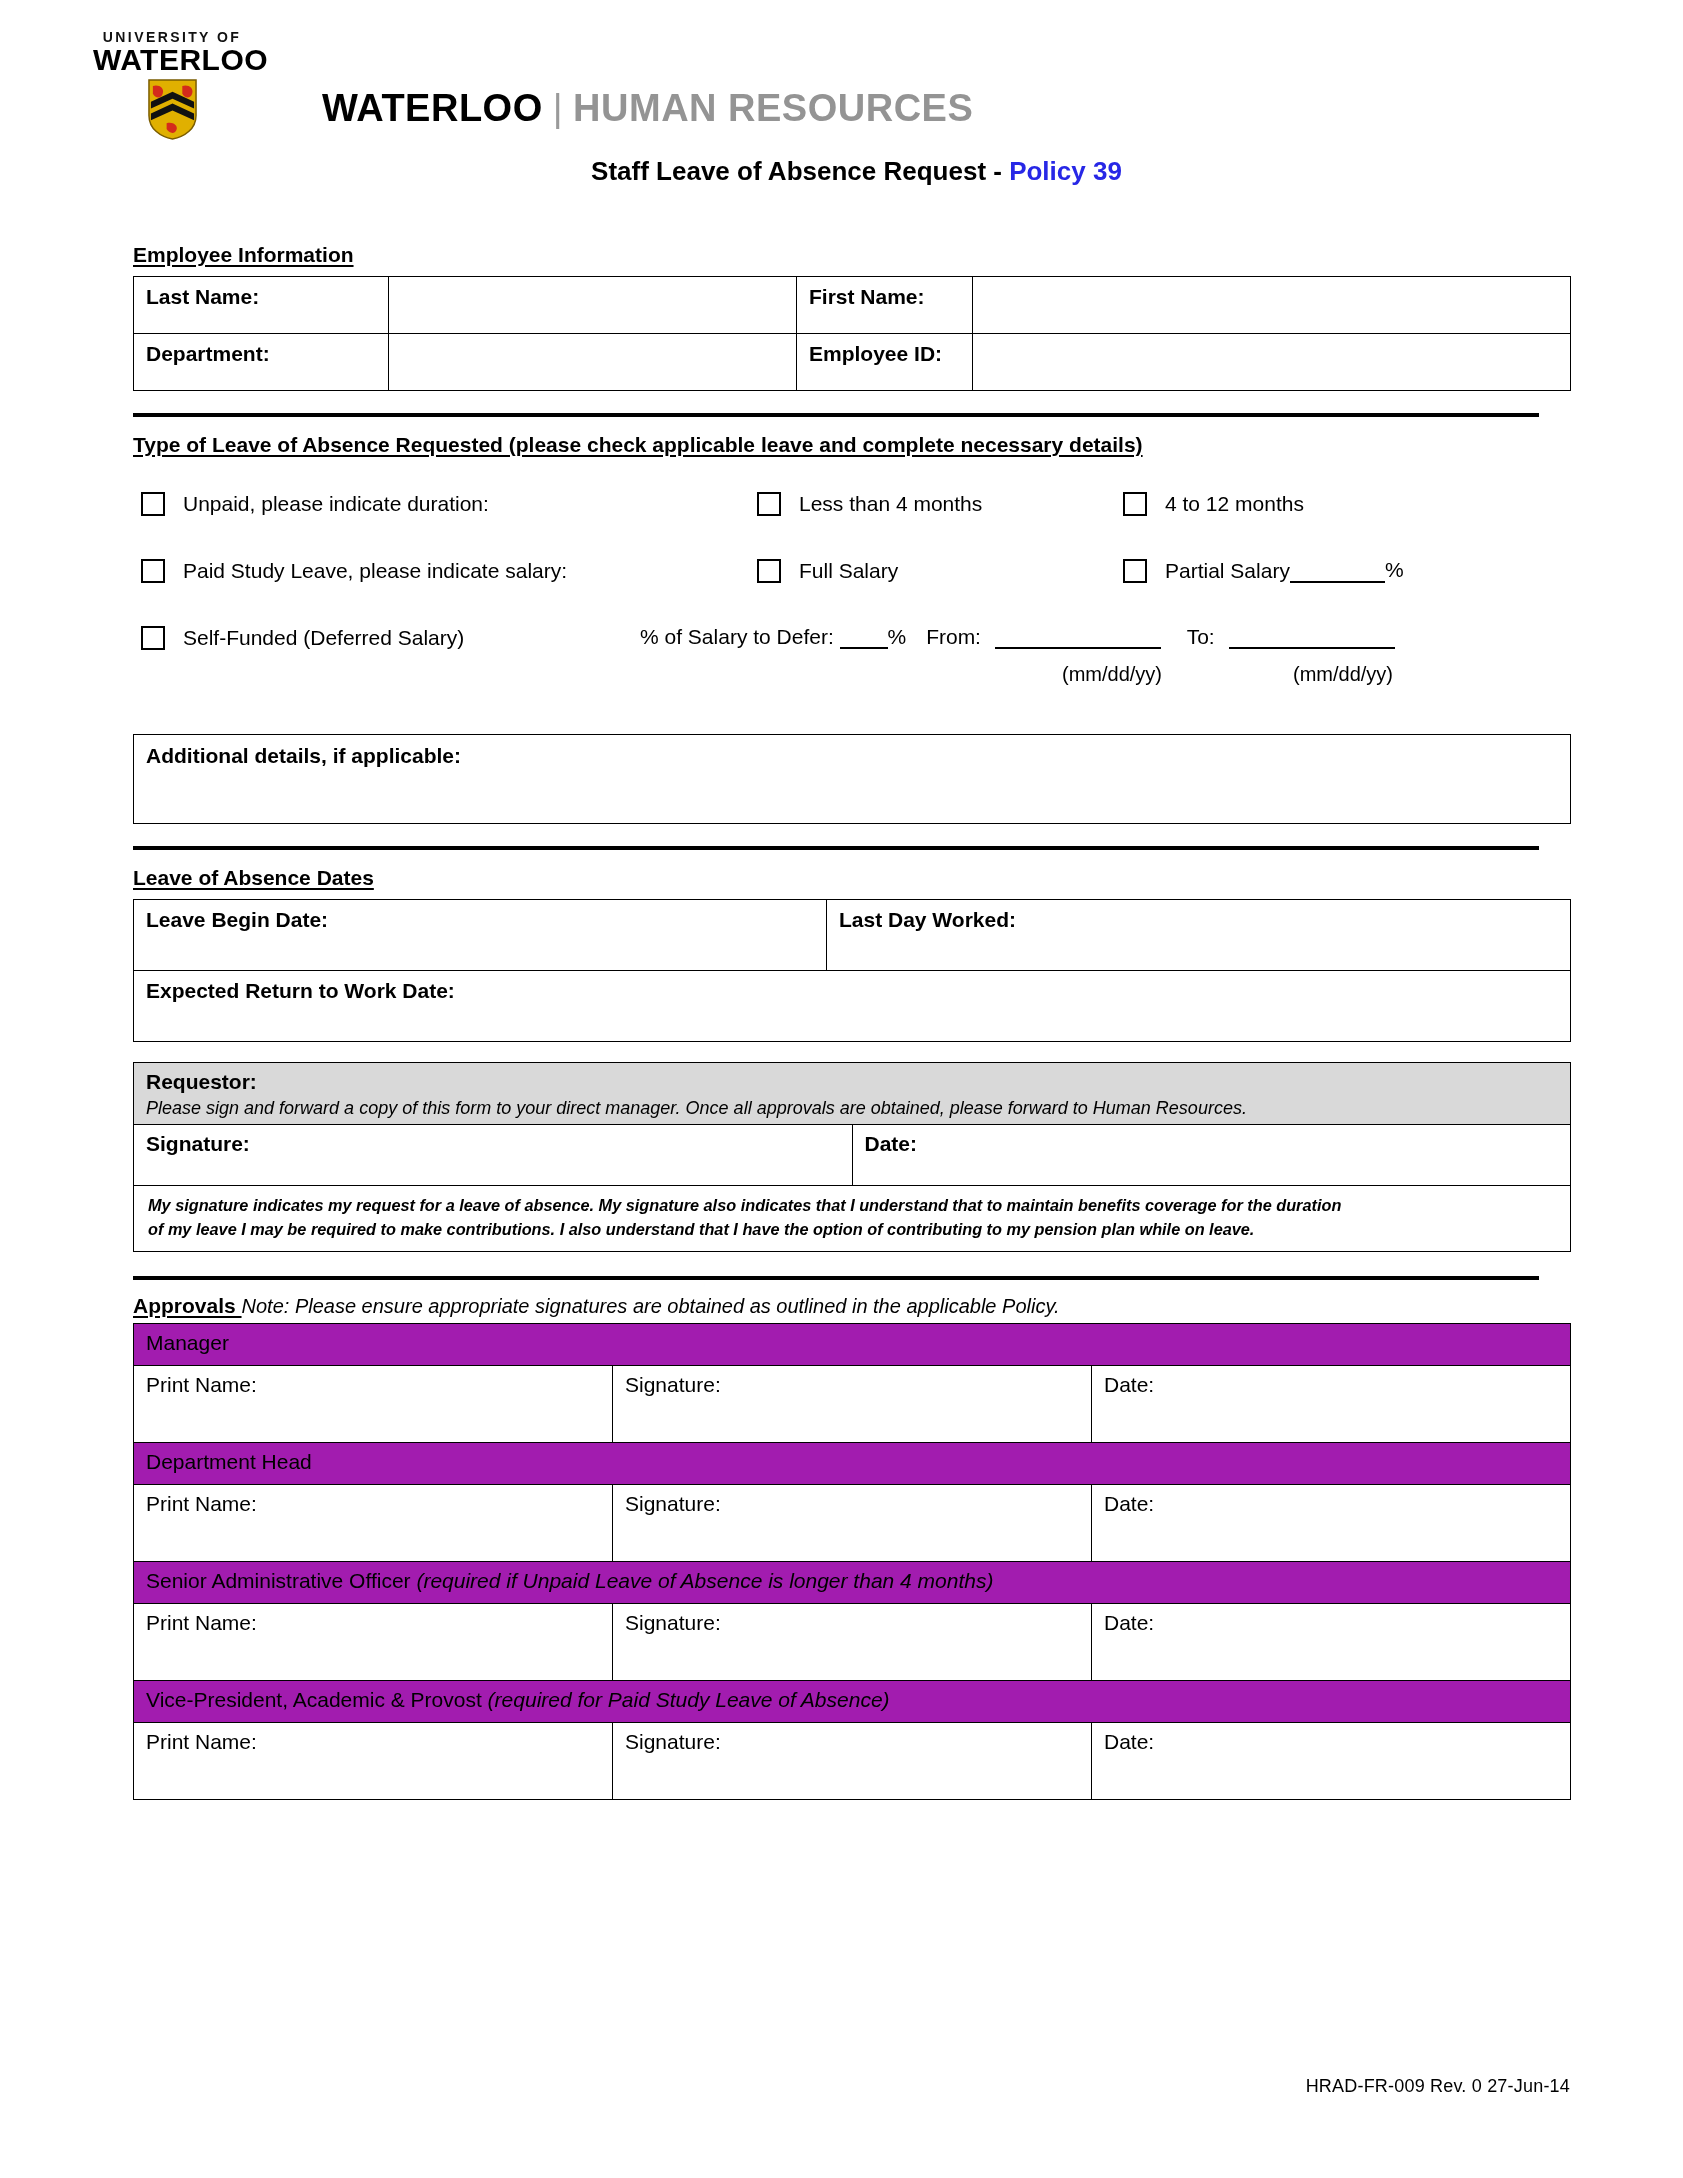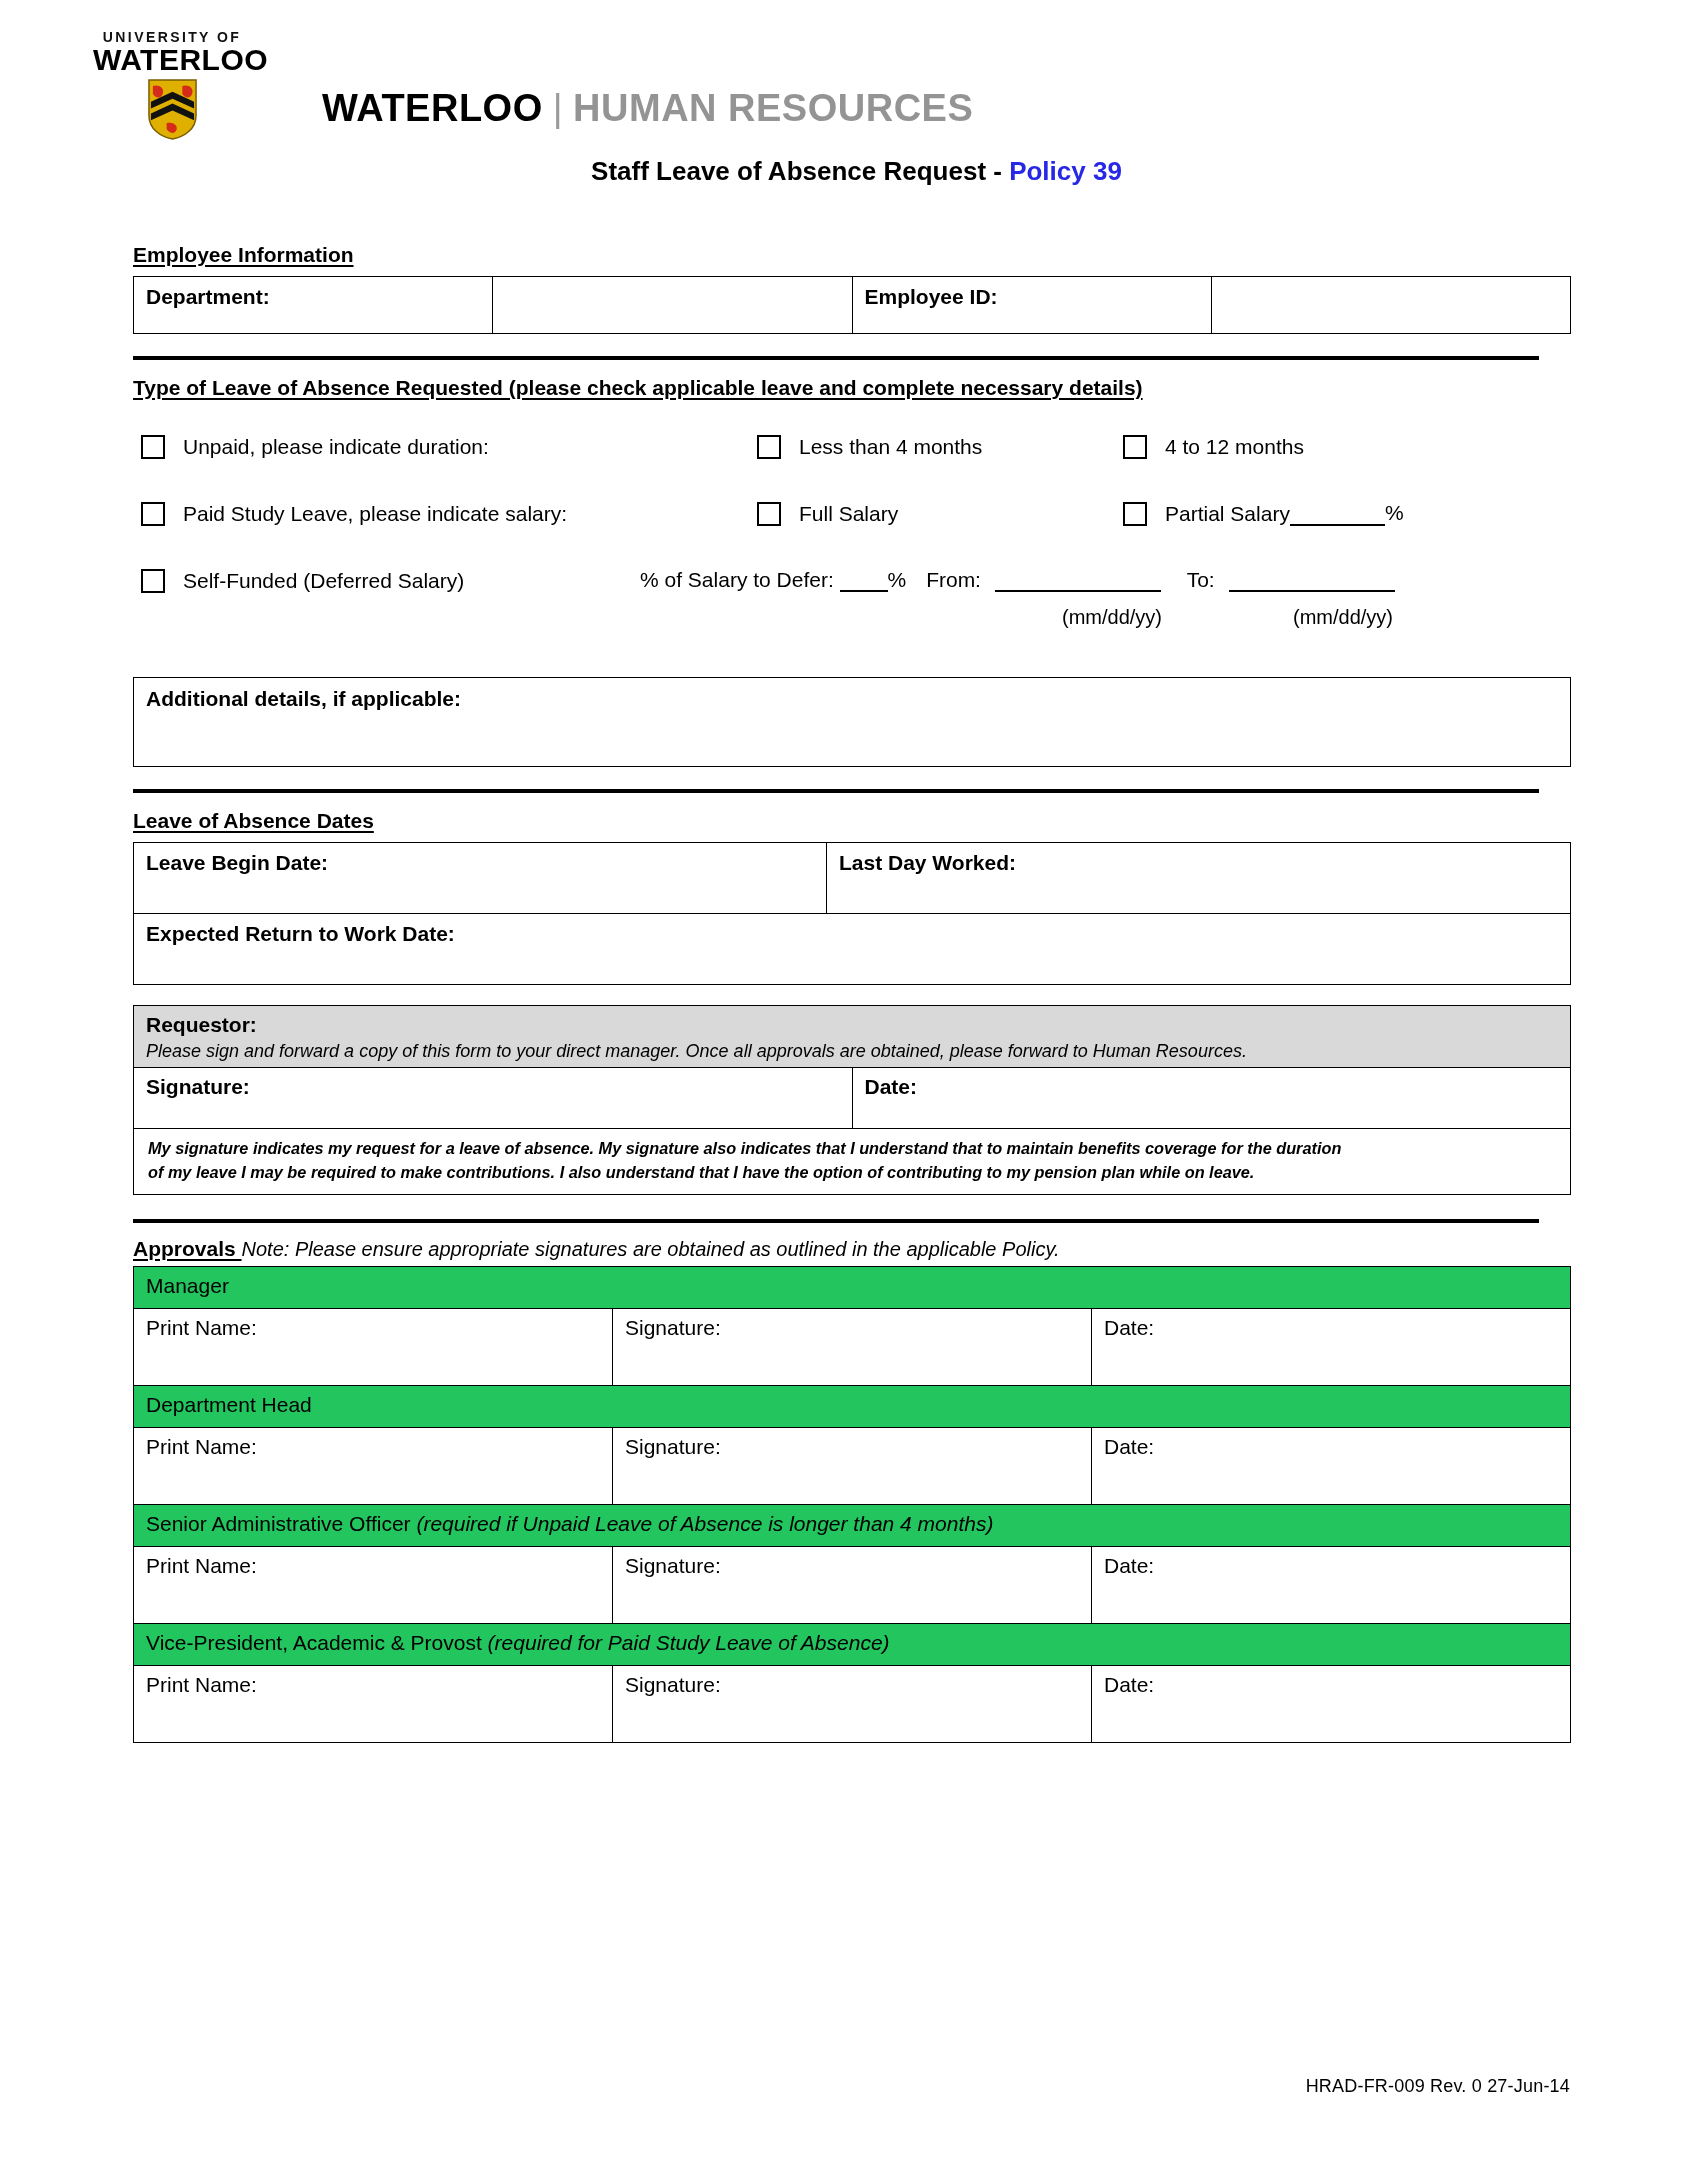--- a/index.html
+++ b/index.html
@@ -223,21 +223,21 @@
     width: 1438px;
     table-layout: fixed;
   }
   table.appr td {
     border: 1.5px solid #000;
     box-sizing: border-box;
     vertical-align: top;
     padding: 7px 0 7px 12px;
   }
   td.appr-head {
-    background: #22c55e;
+    background: #a21caf;
     font-size: 21px;
     font-weight: normal;
     height: 42px;
     padding-top: 6px;
   }
   td.appr-head .ital { font-style: italic; }
   td.appr-cell {
     font-size: 21px;
     font-weight: normal;
     height: 77px;
@@ -283,20 +283,26 @@
       <span>Staff Leave of Absence Request - </span><span class="policy">Policy 39</span>
     </div>
   </div>
 
   <div class="content">
 
     <div class="section-head">Employee Information</div>
 
     <table class="grid">
       <tbody>
+          <tr>
+        <td style="width:255px">Last Name:</td>
+        <td class="blank" style="width:408px"></td>
+        <td style="width:176px">First Name:</td>
+        <td class="blank"></td>
+      </tr>
       <tr>
         <td>Department:</td>
         <td class="blank"></td>
         <td>Employee ID:</td>
         <td class="blank"></td>
       </tr>
     </tbody>
       </table>
 
     <hr class="rule">

